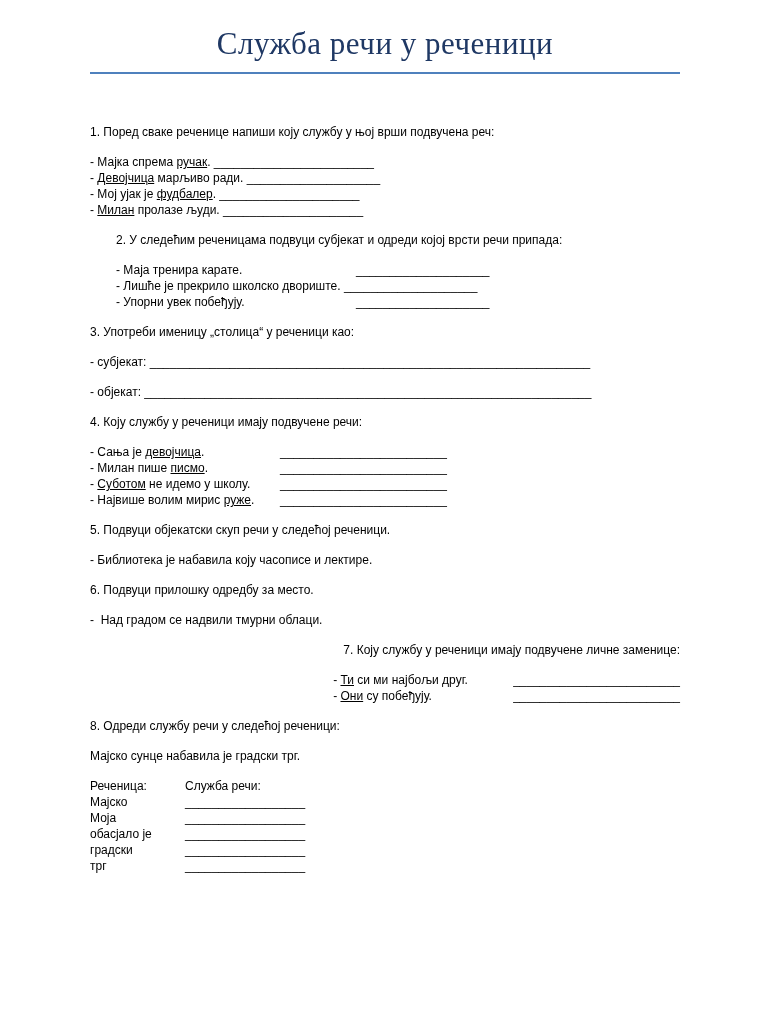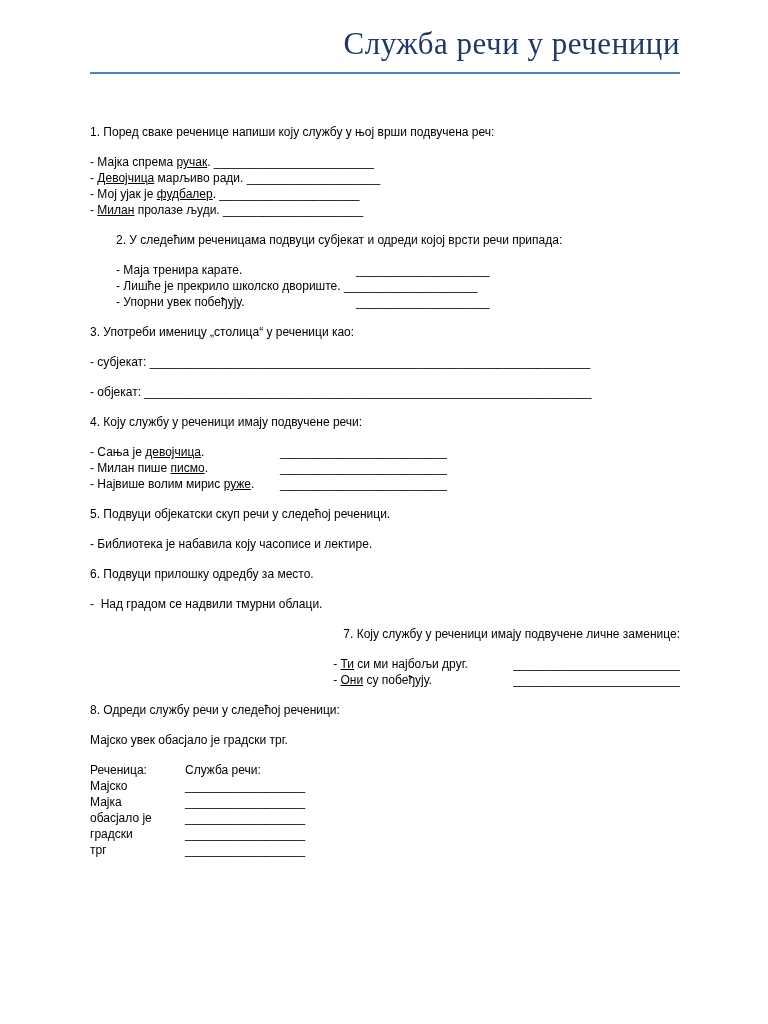--- a/index.html
+++ b/index.html
@@ -15,21 +15,21 @@
     box-sizing: border-box;
     width: 768px;
     height: 1024px;
     padding: 24px 88px 30px 90px;
   }
   .title {
     font-family: "Liberation Serif", serif;
     font-weight: 400;
     font-size: 31px;
     line-height: 40px;
-    text-align: right;
+    text-align: center;
     margin: 0 0 8px 0;
     letter-spacing: 0.5px;
   }
   .title-rule {
     border: none;
     height: 2px;
     margin: 0 0 50px 0;
     background: #4F81BD;
   }
   .prompt {
@@ -77,39 +77,40 @@
       </section>
       <section class="exercise">
         <div class="prompt">3. Употреби именицу „столица“ у реченици као:</div>
         <div class="line gap"><span>- субјекат: __________________________________________________________________</span></div>
         <div class="line gap"><span>- објекат: ___________________________________________________________________</span></div>
       </section>
       <section class="exercise">
         <div class="prompt">4. Коју службу у реченици имају подвучене речи:</div>
         <div class="line"><span>- Сања је </span><span class="u">девојчица</span><span>.	_________________________</span></div>
         <div class="line"><span>- Милан пише </span><span class="u">писмо</span><span>.	_________________________</span></div>
+        <div class="line"><span>- </span><span class="u">Суботом</span><span> не идемо у школу.	_________________________</span></div>
         <div class="line"><span>- Највише волим мирис </span><span class="u">руже</span><span>.	_________________________</span></div>
       </section>
       <section class="exercise">
         <div class="prompt">5. Подвуци објекатски скуп речи у следећој реченици.</div>
         <div class="line"><span>- Библиотека је набавила коју часописе и лектире.</span></div>
       </section>
       <section class="exercise">
         <div class="prompt">6. Подвуци прилошку одредбу за место.</div>
         <div class="line"><span>-  Над градом се надвили тмурни облаци.</span></div>
       </section>
       <section class="exercise">
         <div class="prompt">7. Коју службу у реченици имају подвучене личне заменице:</div>
         <div class="line"><span>- </span><span class="u">Ти</span><span> си ми најбољи друг.	_________________________</span></div>
         <div class="line"><span>- </span><span class="u">Они</span><span> су побеђују.	_________________________</span></div>
       </section>
       <section class="exercise">
         <div class="prompt">8. Одреди службу речи у следећој реченици:</div>
-        <div class="line gap"><span>Мајско увек обасјало је градски трг.</span></div>
+        <div class="line gap"><span>Мајско сунце набавила је градски трг.</span></div>
         <div class="line"><span>Реченица:	Служба речи:</span></div>
         <div class="line"><span>Мајско	__________________</span></div>
-        <div class="line"><span>Мајка	__________________</span></div>
+        <div class="line"><span>Моја	__________________</span></div>
         <div class="line"><span>обасјало је	__________________</span></div>
         <div class="line"><span>градски	__________________</span></div>
         <div class="line"><span>трг	__________________</span></div>
       </section>
     </main>
 </div>
 
 </body></html>

